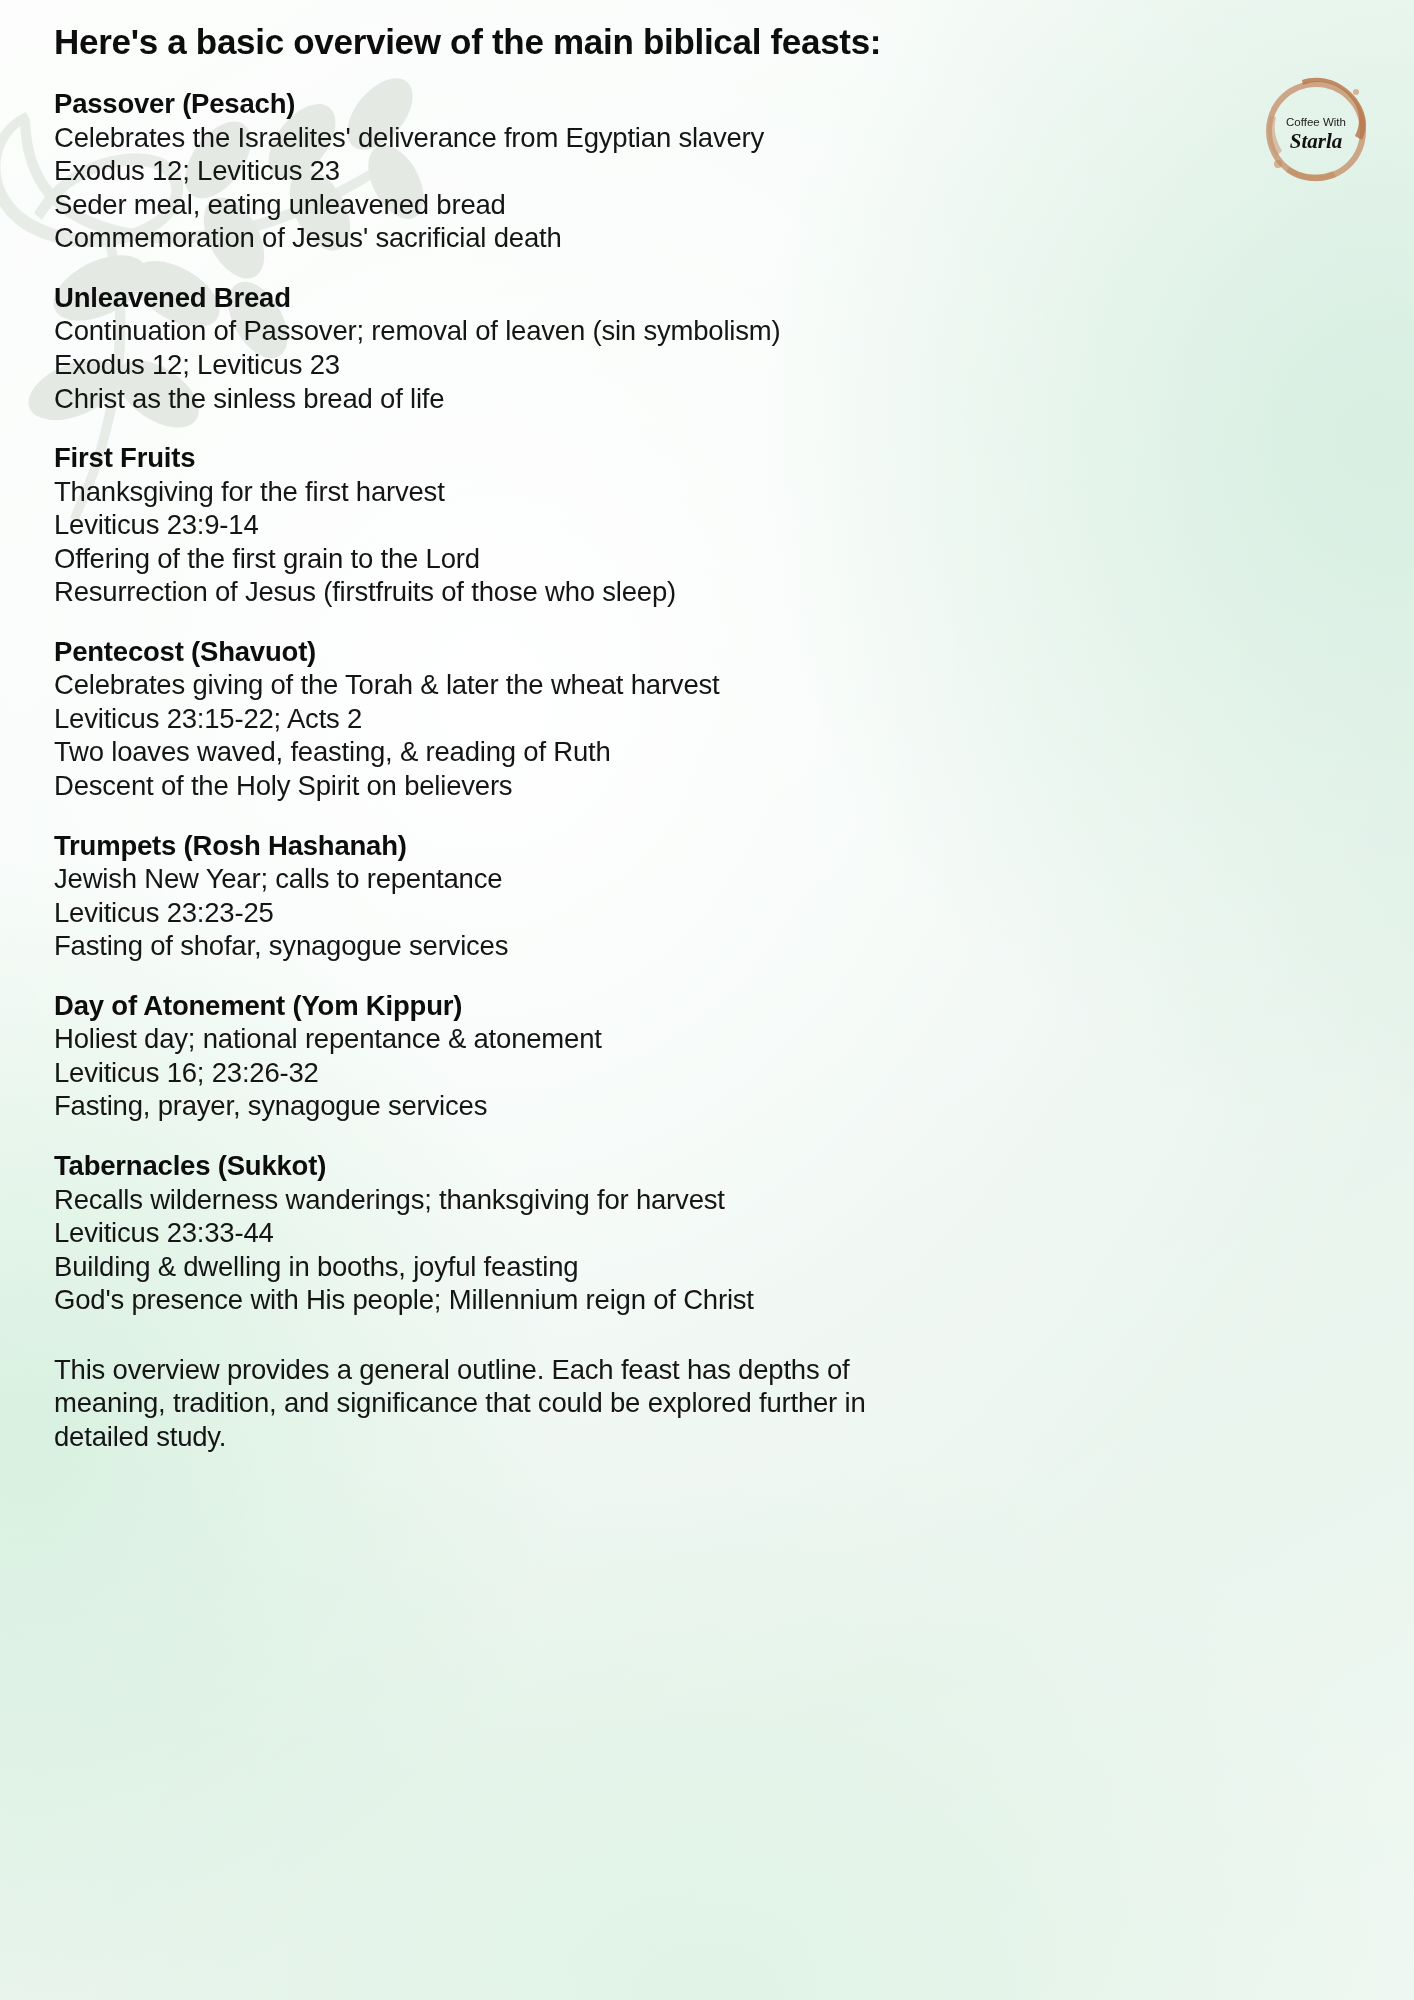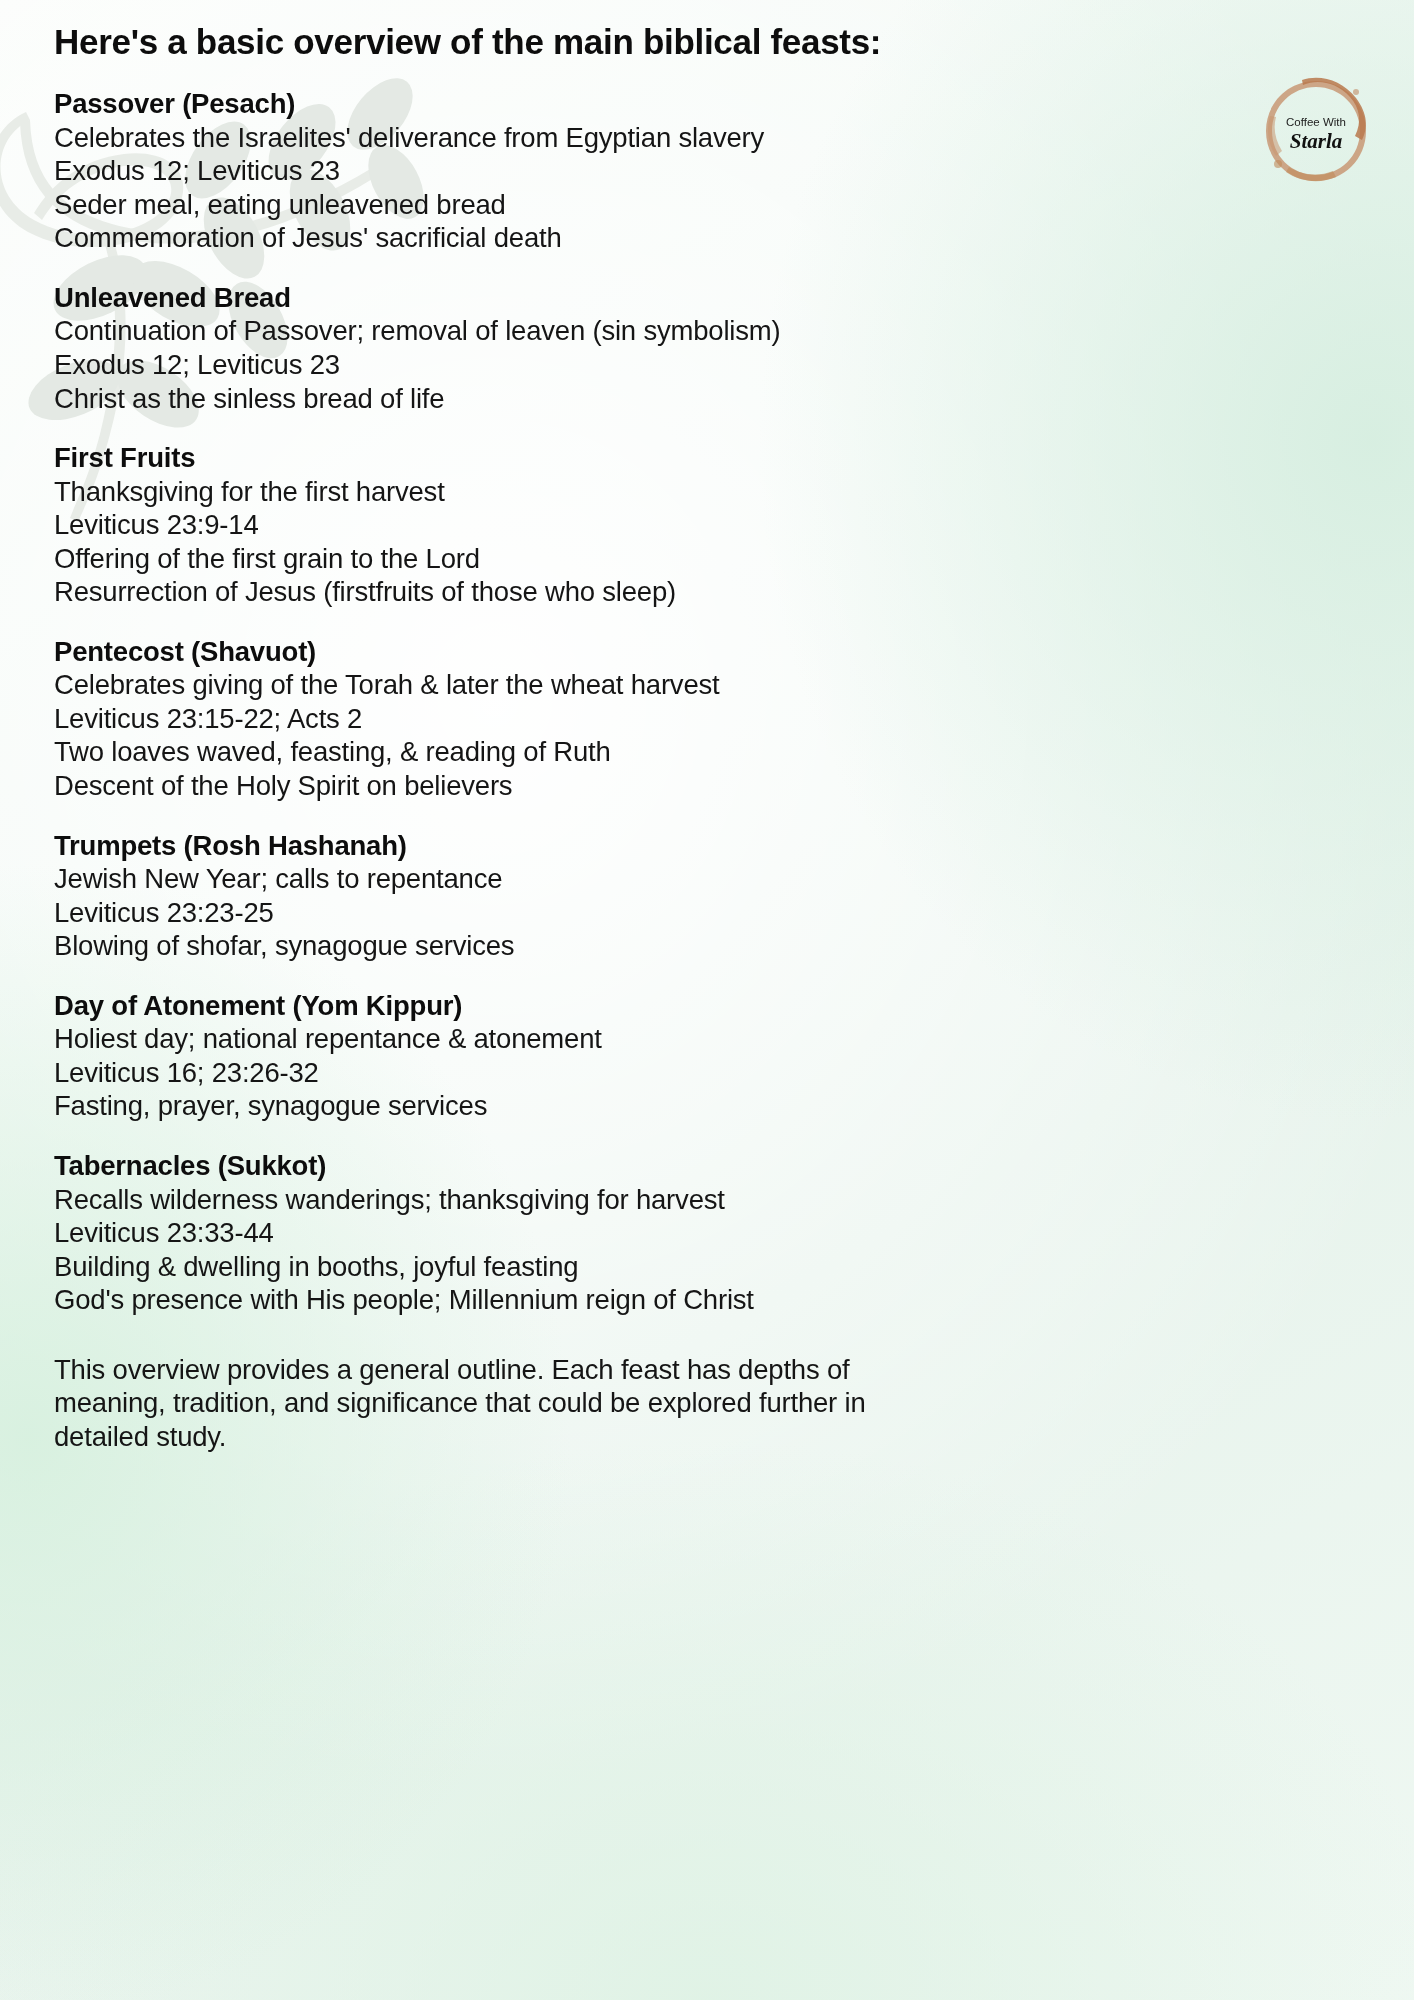--- a/index.html
+++ b/index.html
@@ -176,21 +176,21 @@
       <p class="feast-line">Celebrates giving of the Torah &amp; later the wheat harvest</p>
       <p class="feast-line">Leviticus 23:15-22; Acts 2</p>
       <p class="feast-line">Two loaves waved, feasting, &amp; reading of Ruth</p>
       <p class="feast-line">Descent of the Holy Spirit on believers</p>
     </section>
 
     <section class="feast">
       <p class="feast-name">Trumpets (Rosh Hashanah)</p>
       <p class="feast-line">Jewish New Year; calls to repentance</p>
       <p class="feast-line">Leviticus 23:23-25</p>
-      <p class="feast-line">Blowing of shofar, synagogue services</p>
+      <p class="feast-line">Fasting of shofar, synagogue services</p>
     </section>
 
     <section class="feast">
       <p class="feast-name">Day of Atonement (Yom Kippur)</p>
       <p class="feast-line">Holiest day; national repentance &amp; atonement</p>
       <p class="feast-line">Leviticus 16; 23:26-32</p>
       <p class="feast-line">Fasting, prayer, synagogue services</p>
     </section>
 
     <section class="feast">

